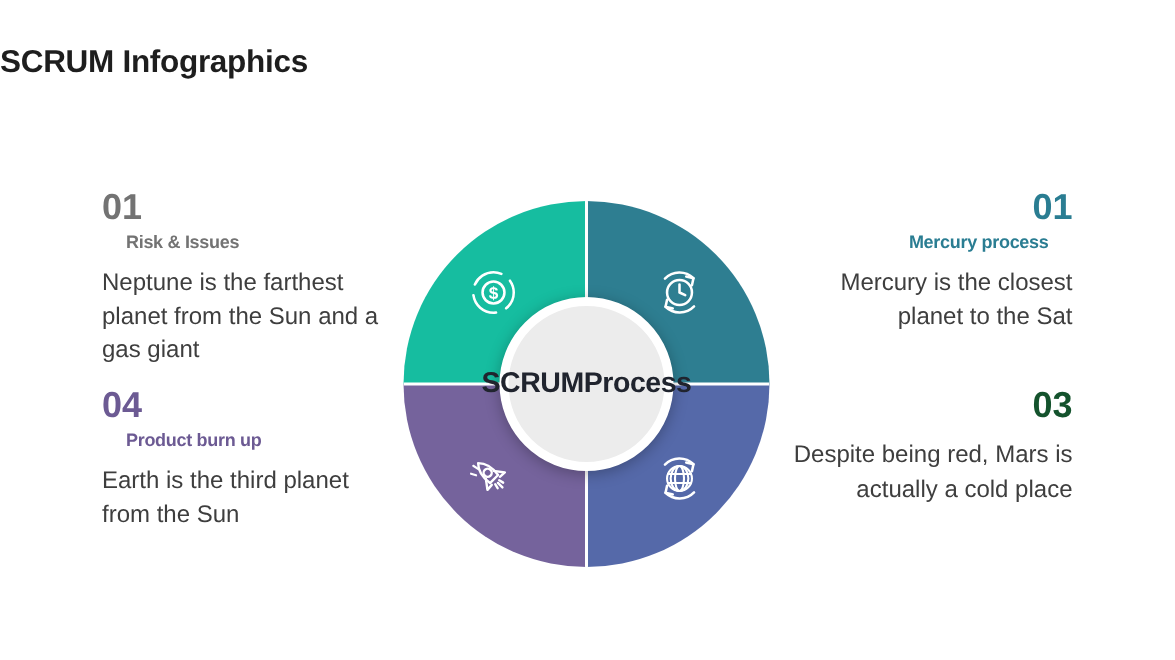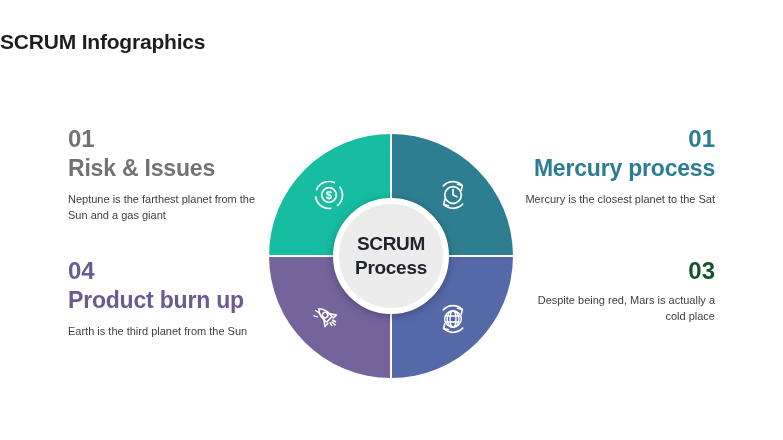--- a/index.html
+++ b/index.html
@@ -14,22 +14,22 @@
     text-align:left;font-size:21px;font-weight:bold;color:#1e1e1e;
     letter-spacing:-0.2px;
   }
   
   .block{position:absolute;width:215px;}
   .b01{left:68px;top:126px;}
   .b04{left:68px;top:258px;}
   .b02{right:68px;top:126px;text-align:right;}
   .b03{right:68px;top:258px;text-align:right;}
   .num{font-size:24px;font-weight:bold;line-height:1.1;margin:0;}
-  .head{font-size:23px;font-weight:bold;line-height:1.25;margin:2px 0 0;letter-spacing:-0.2px;}
-  .body{font-size:11px;color:#3e3e3e;line-height:1.4;margin:9px 0 0;max-width:200px;}
+  .head{font-size:12px;font-weight:bold;line-height:1.25;margin:2px 16px 0;letter-spacing:-0.2px;}
+  .body{font-size:16px;color:#3e3e3e;line-height:1.4;margin:9px 0 0;max-width:200px;}
   .b02 .body,.b03 .body{margin-left:auto;}
   .c1{color:#737373;}
   .c2{color:#2a7d92;}
   .c3{color:#14532d;}
   .c4{color:#6c5a93;}
   
   .wheel{
     position:absolute;left:269px;top:134px;width:244px;height:244px;
     border-radius:50%;overflow:hidden;
     background:conic-gradient(#2e7e91 0deg 90deg,#5569a9 90deg 180deg,#75639c 180deg 270deg,#16bda0 270deg 360deg);
@@ -40,21 +40,21 @@
   .wicon{position:absolute;width:44px;height:44px;}
   .tl{left:38px;top:39px;}
   .tr{left:162px;top:39px;}
   .bl{left:38px;top:163px;}
   .br{left:162px;top:163px;}
   .center{
     position:absolute;left:50%;top:50%;transform:translate(-50%,-50%);
     width:104px;height:104px;border-radius:50%;
     background:#ececec;border:6px solid #ffffff;
     box-shadow:0 2px 10px rgba(0,0,0,0.28);
-    display:flex;flex-direction:column;align-items:center;justify-content:center;
+    display:flex;flex-direction:row;align-items:center;justify-content:center;
     font-weight:bold;font-size:19px;color:#20242e;line-height:1.25;text-align:center;
     letter-spacing:-0.3px;
   }
 </style>
 </head>
 <body>
 
 <div class="slide">
 
   <h1 class="title">SCRUM Infographics</h1>

